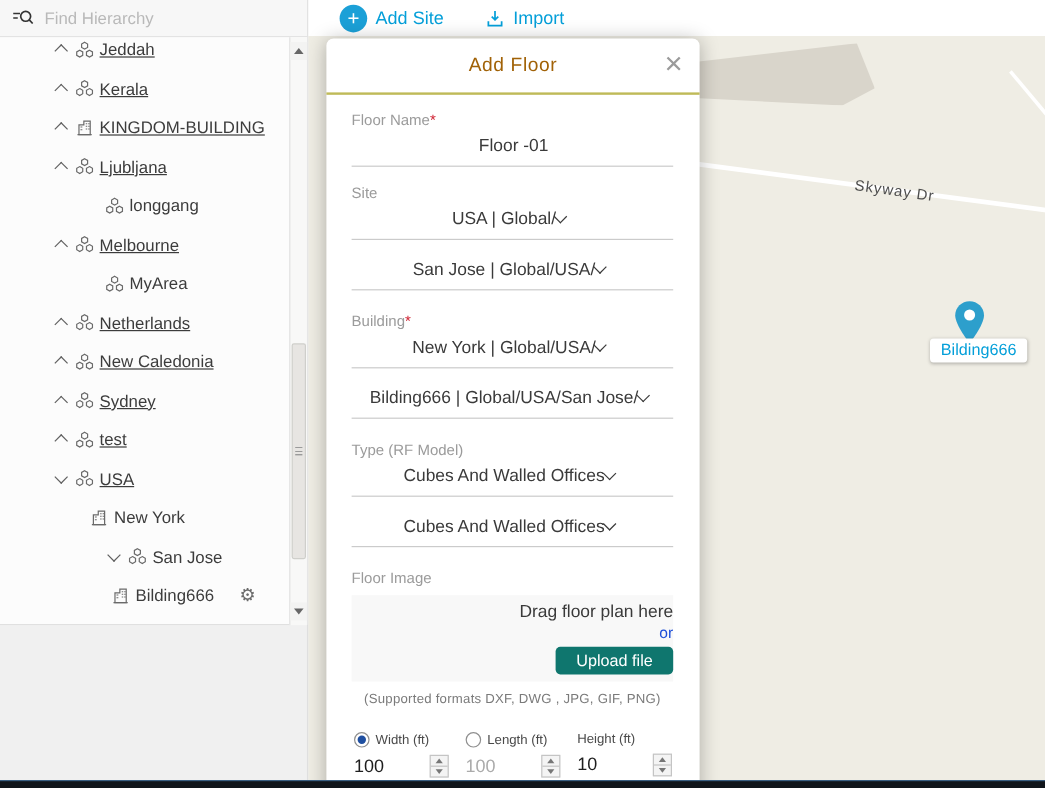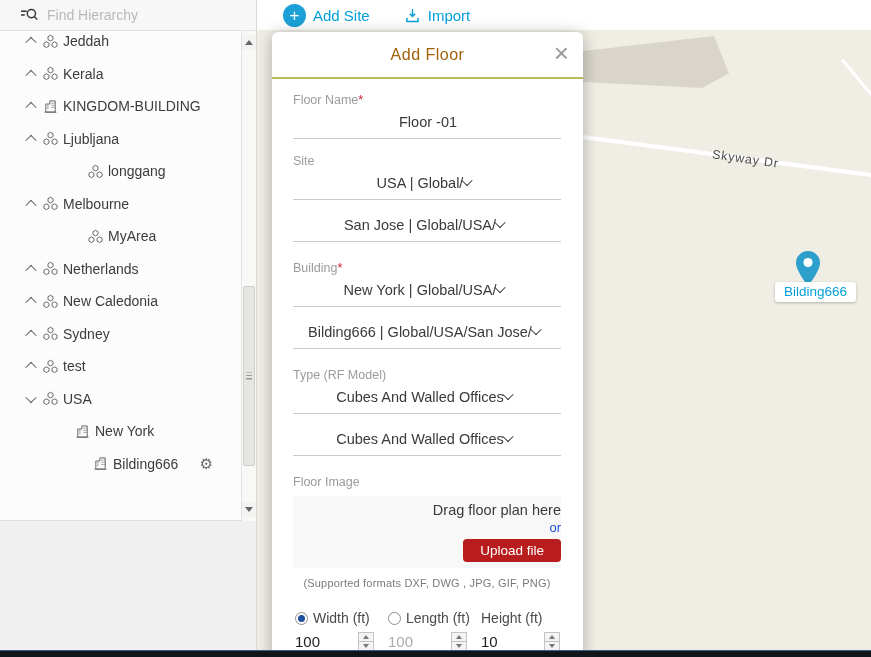--- a/index.html
+++ b/index.html
@@ -4,32 +4,32 @@
 <style>
   * { margin:0; padding:0; box-sizing:border-box; }
   html,body { width:871px; height:657px; overflow:hidden; background:#fff;
     font-family:"Liberation Sans", sans-serif; }
   .screen { position:relative; width:871px; height:657px; overflow:hidden; background:#fff; }
 
   
   .sidebar { position:absolute; left:0; top:0; width:257px; height:650px;
     background:#F0F0F0; border-right:1px solid #D9D9D9; }
   .search-bar { height:31px; background:#F7F7F7; border-bottom:1px solid #E3E3E3;
-    display:flex; align-items:center; padding:0 20px; gap:8px; }
+    display:flex; align-items:center; padding:0 10px; gap:8px; }
   .search-bar svg { flex:0 0 auto; }
   .search-input { border:none; outline:none; background:transparent; font-size:14px;
     color:#555; width:180px; font-family:"Liberation Sans",sans-serif; }
   .search-input::placeholder { color:#B9B9B9; }
 
   .tree-wrap { position:absolute; left:0; top:31px; width:256px; height:490px;
     background:#FCFCFC; overflow:hidden; border-bottom:1px solid #E0E0E0; }
   .tree { position:absolute; left:0; top:-6px; width:241px; }
   .tree-row { height:32.5px; display:flex; align-items:center; gap:5px;
     font-size:14px; color:#3C3C3C; cursor:default; position:relative; }
-  .tree-row[data-indent="1"] { padding-left:24px; }
+  .tree-row[data-indent="1"] { padding-left:44px;text-decoration:underline; }
   .tree-row[data-indent="2"] { padding-left:88px; }
   .tree-row[data-indent="3"] { padding-left:75px; }
   .tree-row[data-indent="4"] { padding-left:93px; }
   .chev { width:14px; height:14px; display:inline-flex; align-items:center; justify-content:center; }
   .chev::before { content:""; width:7px; height:7px;
     border-left:1.5px solid #5F5F5F; border-top:1.5px solid #5F5F5F; }
   .chev[data-dir="up"]::before   { transform:rotate(45deg) translate(1px,1px); }
   .chev[data-dir="down"]::before { transform:rotate(-135deg) translate(1px,1px); }
   .node-icon { width:15px; height:15px; display:inline-flex; }
   .node-icon .ic { width:15px; height:15px; }
@@ -92,27 +92,27 @@
   .dd-chev { width:10px; height:10px; margin-right:6px; }
   .dd-chev::before { content:""; display:block; width:7px; height:7px;
     border-right:1.6px solid #3A3A3A; border-bottom:1.6px solid #3A3A3A;
     transform:rotate(45deg) translate(-1px,-1px); }
   .mt16 { margin-top:15px; } .mt20 { margin-top:19px; } .mt12 { margin-top:10px; }
 
   .dropzone { margin-top:7px; background:#F8F8F8; height:72px; display:flex; flex-direction:column;
     align-items:flex-end; justify-content:center; gap:2px; }
   .drop-text { font-size:14.5px; color:#3A3A3A; }
   .drop-or { font-size:13px; color:#1d4ed8; }
-  .upload-btn { margin-top:2px; background:#b91c1c; color:#fff; border:none; border-radius:4px;
+  .upload-btn { margin-top:2px; background:#0f766e; color:#fff; border:none; border-radius:4px;
     font-size:13.5px; padding:4px 17px; cursor:pointer; font-family:"Liberation Sans",sans-serif; }
   .formats { margin-top:9px; text-align:center; font-size:11px; color:#7A7A7A; letter-spacing:.2px; }
 
   .dims { display:flex; gap:14px; margin-top:21px; padding-left:2px; }
   .dim-group { width:79px; }
-  .dim-head { display:flex; align-items:center; gap:5px; font-size:14px; color:#4A4A4A; white-space:nowrap; }
+  .dim-head { display:flex; align-items:center; gap:5px; font-size:11px; color:#4A4A4A; white-space:nowrap; }
   .radio { width:13px; height:13px; border:1px solid #8F8F8F; border-radius:50%; background:#fff;
     display:inline-flex; align-items:center; justify-content:center; flex:0 0 auto; cursor:pointer; }
   .radio[data-checked="true"]::after { content:""; width:7px; height:7px; border-radius:50%; background:#1F4FA0; }
   .dim-input-row { display:flex; justify-content:space-between; align-items:center;
     margin-top:6px; padding-bottom:4px; border-bottom:1px solid #C9C9C9; }
   .dim-value { font-size:15px; color:#1E1E1E; }
   .dim-value.disabled { color:#ABABAB; }
   .spin { width:16px; height:19px; border:1px solid #C4C4C4; background:#F4F4F4;
     display:flex; flex-direction:column; cursor:pointer; }
   .spin > span { flex:1; display:flex; align-items:center; justify-content:center; }
@@ -269,20 +269,30 @@
           <span class="node-icon" data-icon="building">
 
             <svg class="ic ic-bldg" viewBox="0 0 24 24">
                 <path d="M4.5 21V8h6.5V3h8.5v18z" fill="none" stroke="#6a6a6a" stroke-width="1.6"></path>
                 <path d="M13.5 6.5h2M16.8 6.5h2M13.5 10h2M16.8 10h2M13.5 13.5h2M16.8 13.5h2M6.5 11h2.5M6.5 14.5h2.5" stroke="#6a6a6a" stroke-width="1.4"></path>
                 <path d="M2.5 21h19" stroke="#6a6a6a" stroke-width="1.6"></path>
               </svg>
           </span>
           <span class="tree-label">New York</span>
         </div>
+        <div class="tree-row" data-indent="2">
+          <span class="chev" data-dir="down"></span>
+          <span class="node-icon" data-icon="area">
+            <svg class="ic ic-area" viewBox="0 0 24 24">
+                <path d="M12 2l4 2.3v4.6L12 11 8 8.9V4.3zM5.5 12.5l4 2.3v4.6l-4 2.3-4-2.3v-4.6zM18.5 12.5l4 2.3v4.6l-4 2.3-4-2.3v-4.6z" fill="none" stroke="#6a6a6a" stroke-width="1.6"></path>
+              </svg>
+
+          </span>
+          <span class="tree-label">San Jose</span>
+        </div>
         <div class="tree-row" data-indent="4">
 
           <span class="node-icon" data-icon="building">
 
             <svg class="ic ic-bldg" viewBox="0 0 24 24">
                 <path d="M4.5 21V8h6.5V3h8.5v18z" fill="none" stroke="#6a6a6a" stroke-width="1.6"></path>
                 <path d="M13.5 6.5h2M16.8 6.5h2M13.5 10h2M16.8 10h2M13.5 13.5h2M16.8 13.5h2M6.5 11h2.5M6.5 14.5h2.5" stroke="#6a6a6a" stroke-width="1.4"></path>
                 <path d="M2.5 21h19" stroke="#6a6a6a" stroke-width="1.6"></path>
               </svg>
           </span>

